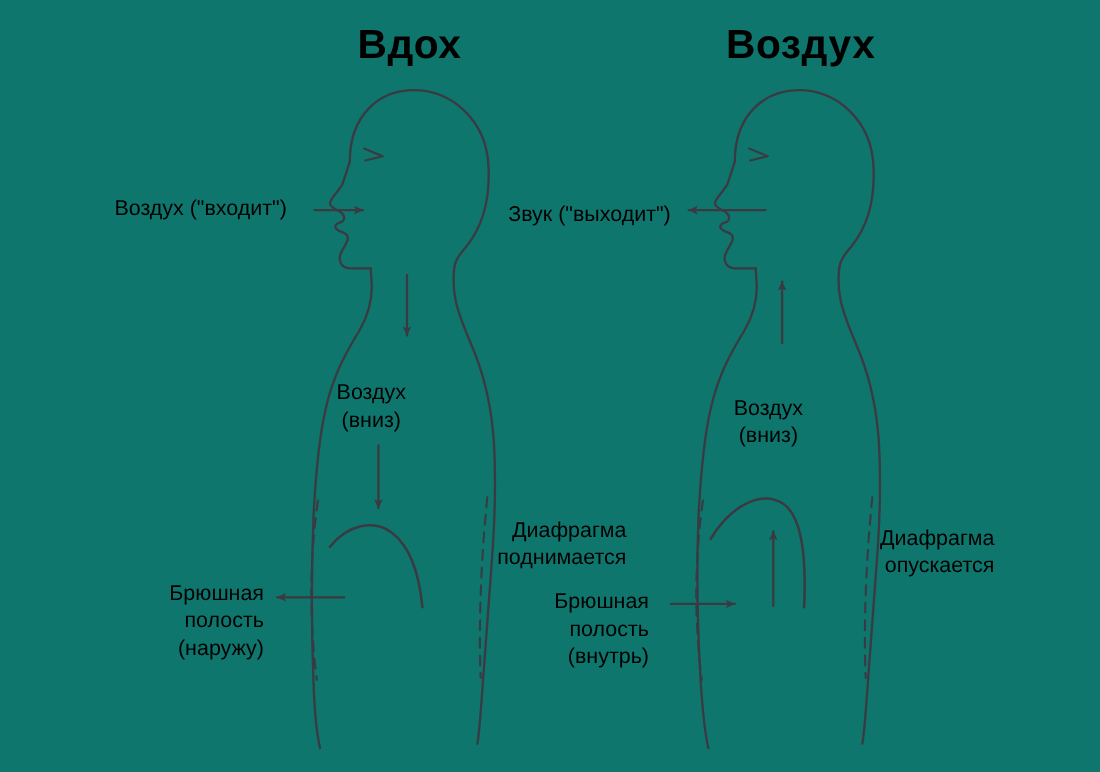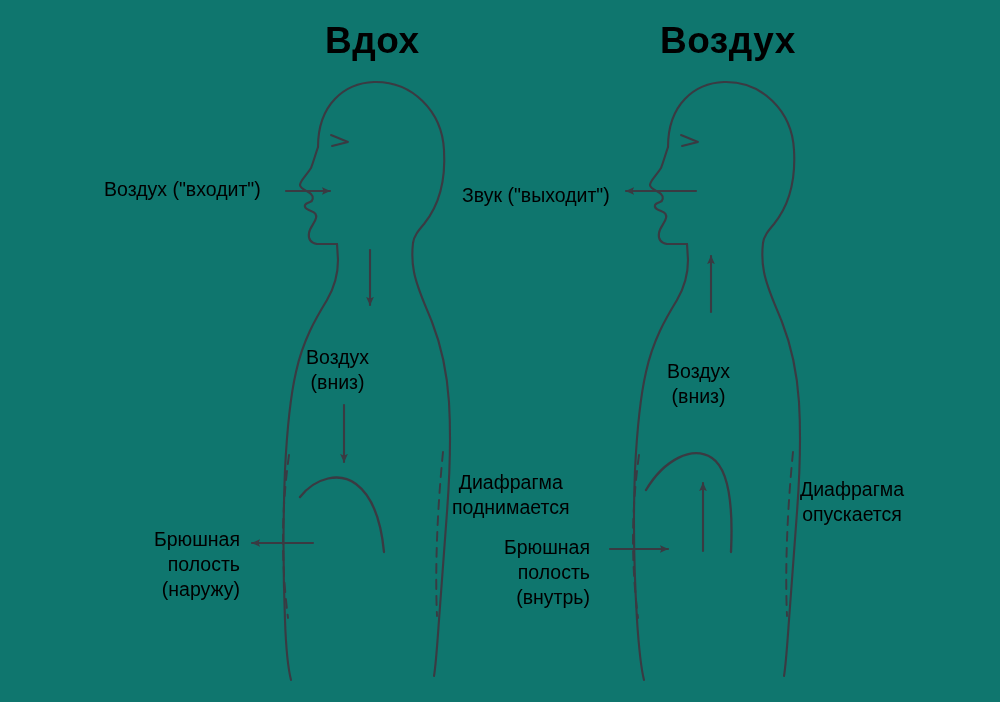--- a/index.html
+++ b/index.html
@@ -39,21 +39,21 @@
 
   .lbl {
     position: absolute;
     font-size: 19.5px;
     line-height: 25px;
     white-space: nowrap;
     color: #000;
   }
   .lbl.r { text-align: right; }
   .lbl.c { text-align: center; }
-  .lbl.l { text-align: center; }
+  .lbl.l { text-align: right; }
 
   #lbl-air-in      { left: 104px;  top: 177px; }
   #lbl-sound-out   { left: 462px;  top: 183px; }
   #lbl-air-down    { left: 306px;  top: 345px; text-align: center; }
   #lbl-air-up      { left: 667px;  top: 359px; text-align: center; }
   #lbl-diaph-down  { left: 452px;  top: 470px; }
   #lbl-diaph-up    { left: 800px;  top: 477px; }
   #lbl-abd-out     { right: 760px; top: 527px; text-align: right; }
   #lbl-abd-in      { right: 410px; top: 535px; text-align: right; }
 </style>

